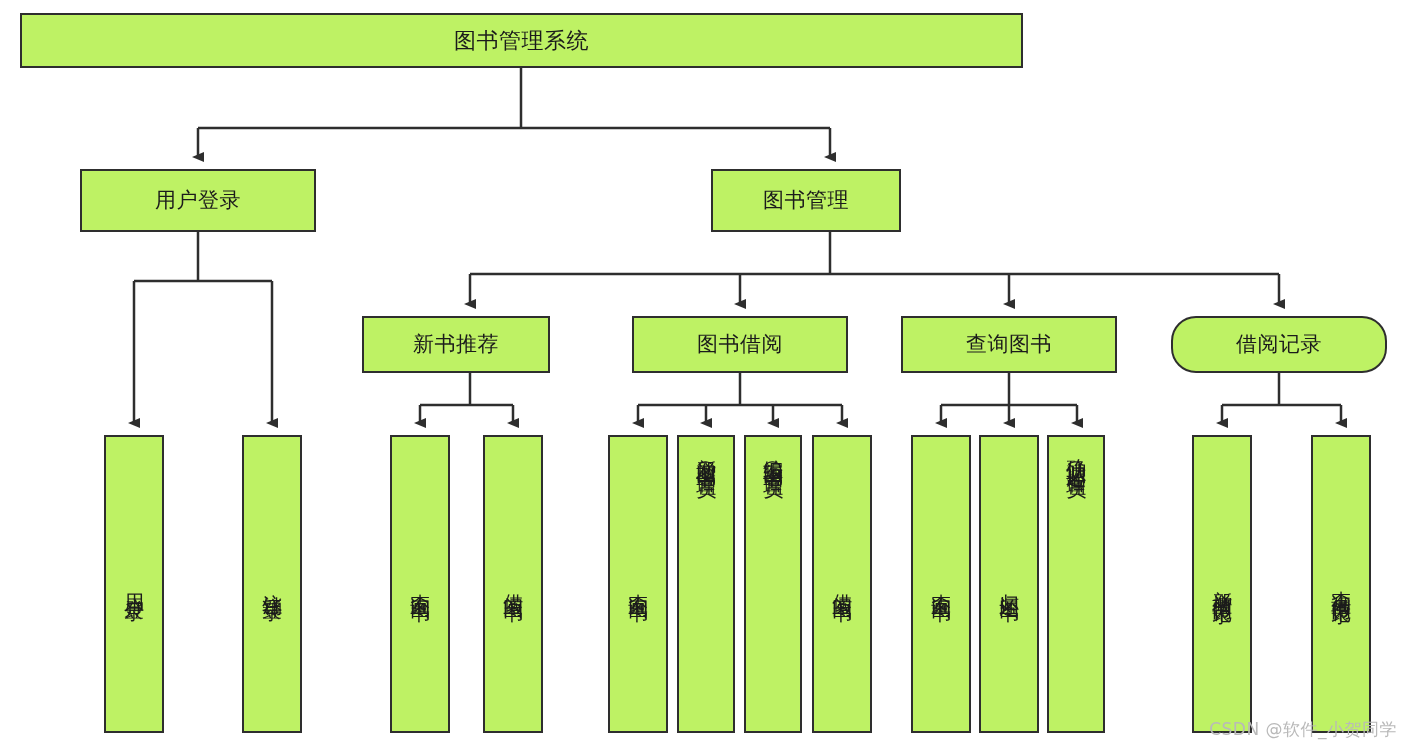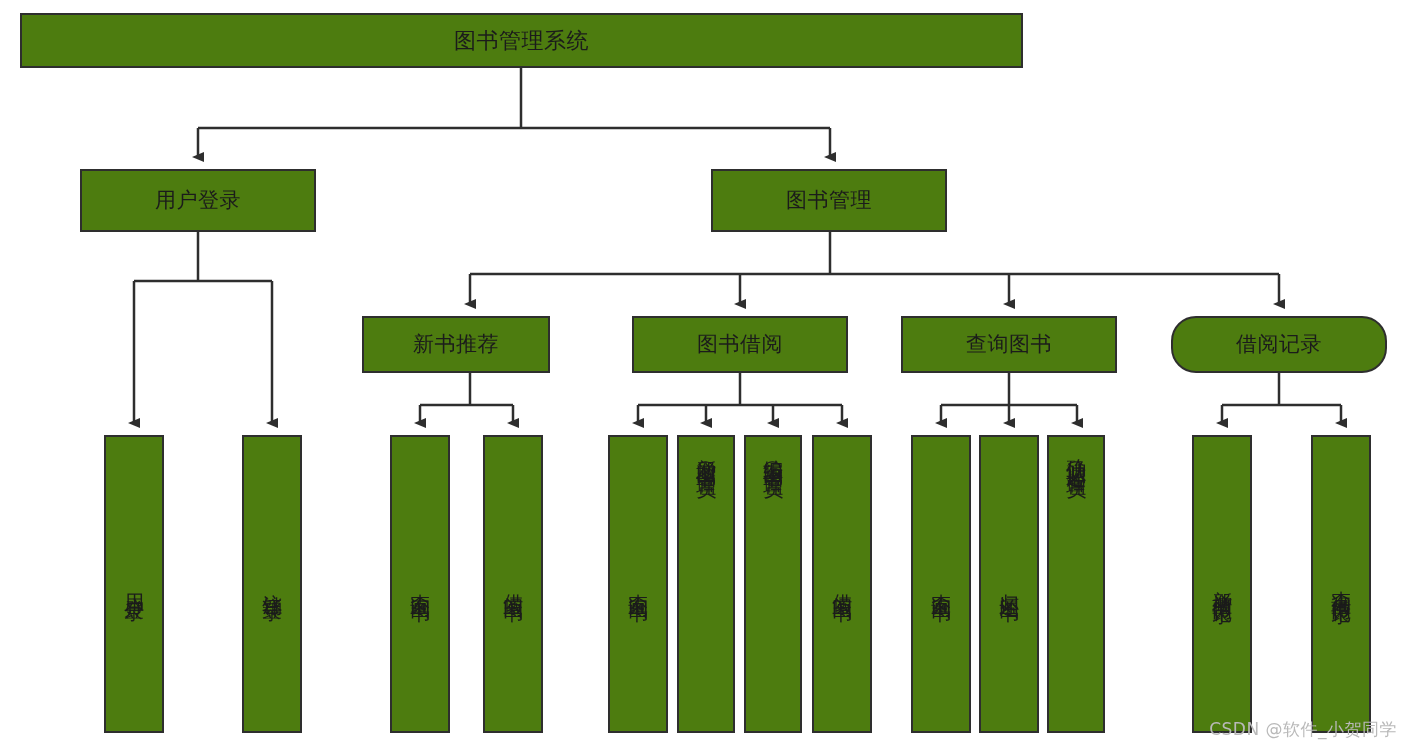--- a/index.html
+++ b/index.html
@@ -22,21 +22,21 @@
     position: absolute;
     left: 0;
     top: 0;
     width: 1405px;
     height: 747px;
     pointer-events: none;
   }
   .node {
     position: absolute;
     box-sizing: border-box;
-    background: #4d7c0f;
+    background: #bef264;
     border: 2px solid #2e2e2e;
     display: flex;
     align-items: center;
     justify-content: center;
     z-index: 2;
   }
   .node .label {
     color: #1b1b1b;
     font-size: 21px;
     line-height: 1.18;
@@ -122,21 +122,21 @@
     </g>
   </svg>
 
   <div class="node root" style="left:20px; top:13px; width:1003px; height:55px;">
     <span class="label">图书管理系统</span>
   </div>
 
   <div class="node l1" style="left:80px; top:169px; width:236px; height:63px;">
     <span class="label">用户登录</span>
   </div>
-  <div class="node l1" style="left:711px; top:169px; width:236px; height:63px;">
+  <div class="node l1" style="left:711px; top:169px; width:190px; height:63px;">
     <span class="label">图书管理</span>
   </div>
 
   <div class="node l2" style="left:362px; top:316px; width:188px; height:57px;">
     <span class="label">新书推荐</span>
   </div>
   <div class="node l2" style="left:632px; top:316px; width:216px; height:57px;align-items:center;">
     <span class="label">图书借阅</span>
   </div>
   <div class="node l2" style="left:901px; top:316px; width:216px; height:57px;">

